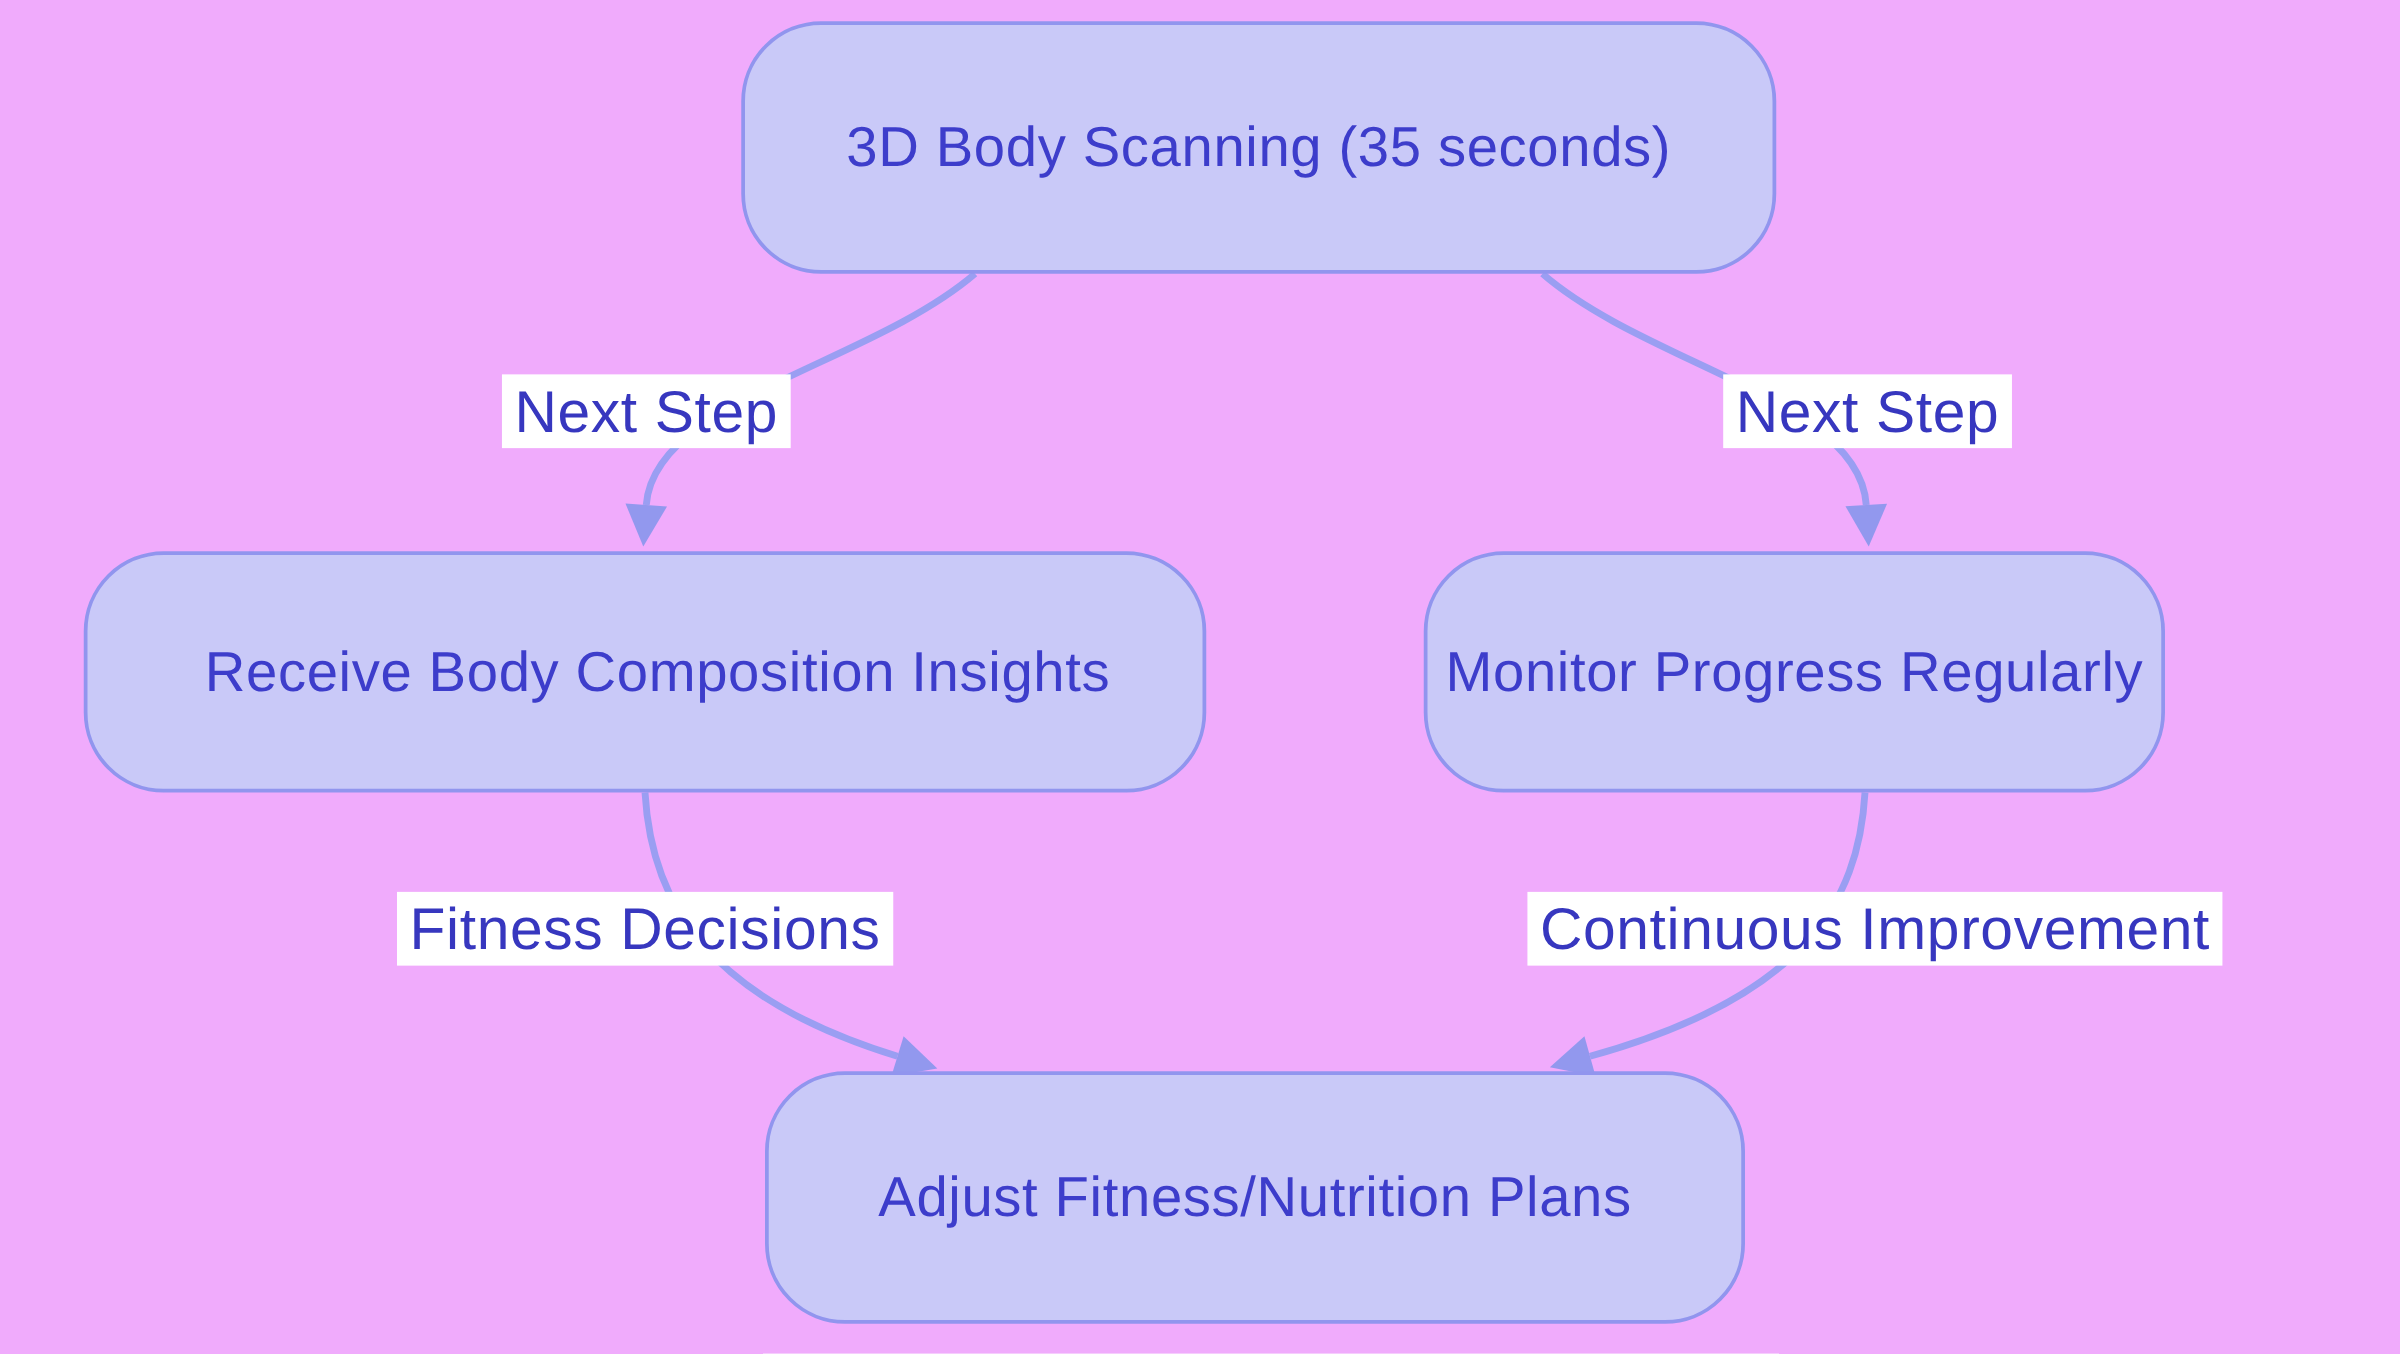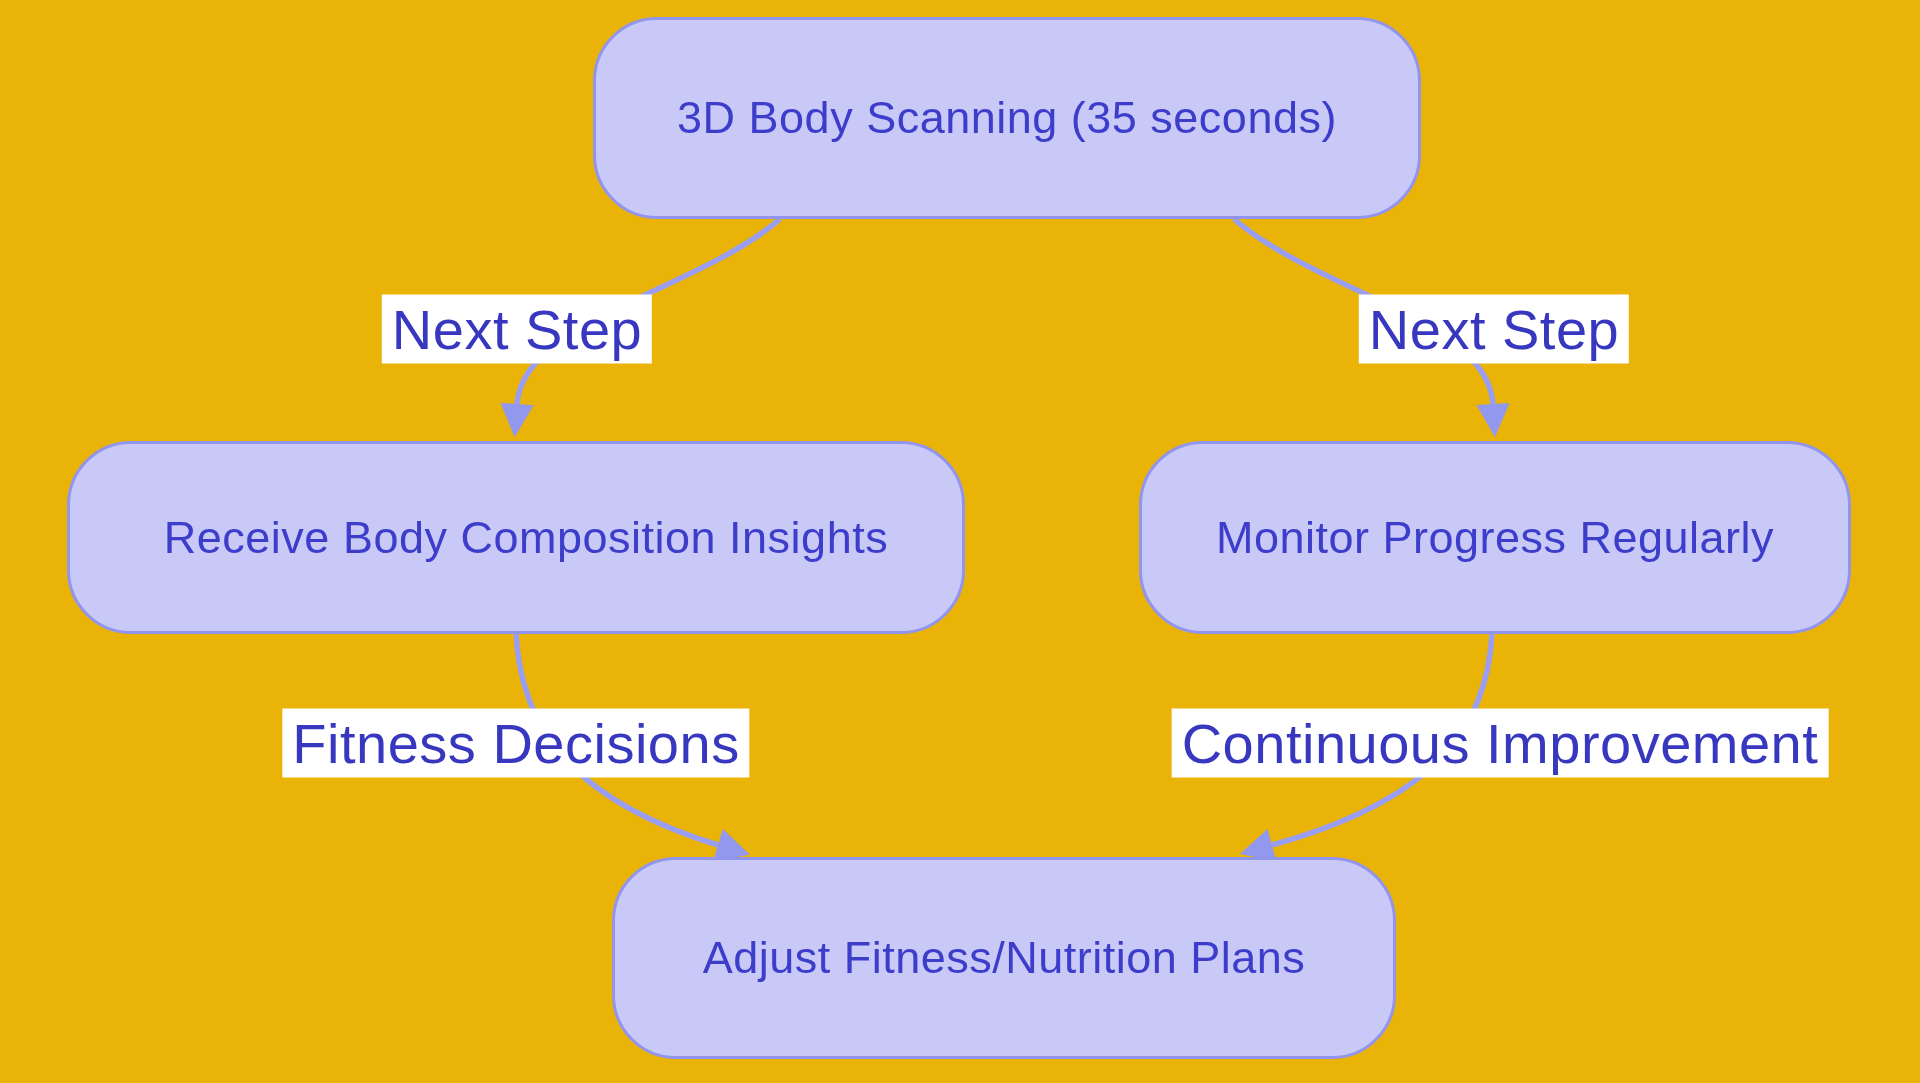--- a/index.html
+++ b/index.html
@@ -4,21 +4,21 @@
 <style>
   html, body {
     margin: 0;
     padding: 0;
     background: #ffffff;
   }
   .canvas {
     position: relative;
     width: 1920px;
     height: 1083px;
-    background: #eab308;
+    background: #f0abfc;
     overflow: hidden;
     font-family: "Liberation Sans", "DejaVu Sans", sans-serif;
   }
   .edges-svg {
     position: absolute;
     left: 0;
     top: 0;
     width: 1920px;
     height: 1083px;
     pointer-events: none;
@@ -38,28 +38,28 @@
     border-radius: 64px;
     box-sizing: border-box;
     color: #3d3dcb;
     font-size: 45px;
     letter-spacing: 0.5px;
     text-align: center;
     white-space: nowrap;
   }
   .node-scan     { left: 593px;  top: 17px;  width: 828px; height: 202px; }
   .node-insights { left: 67px;   top: 441px; width: 898px; height: 193px; padding-left: 20px; }
-  .node-monitor  { left: 1139px; top: 441px; width: 712px; height: 193px; }
+  .node-monitor  { left: 1139px; top: 441px; width: 593px; height: 193px; }
   .node-adjust   { left: 612px;  top: 857px; width: 784px; height: 202px; justify-content: center; }
   .edge-label {
     position: absolute;
     transform: translate(-50%, -50%);
     background: #ffffff;
     color: #3737bf;
-    font-size: 56px;
+    font-size: 47px;
     letter-spacing: 0.5px;
     padding: 2px 10px;
     white-space: nowrap;
   }
   .edge-label-a { left: 517px;  top: 329px; }
   .edge-label-b { left: 1494px; top: 329px; }
   .edge-label-c { left: 516px;  top: 743px; }
   .edge-label-d { left: 1500px; top: 743px; }
 </style>
 </head>

